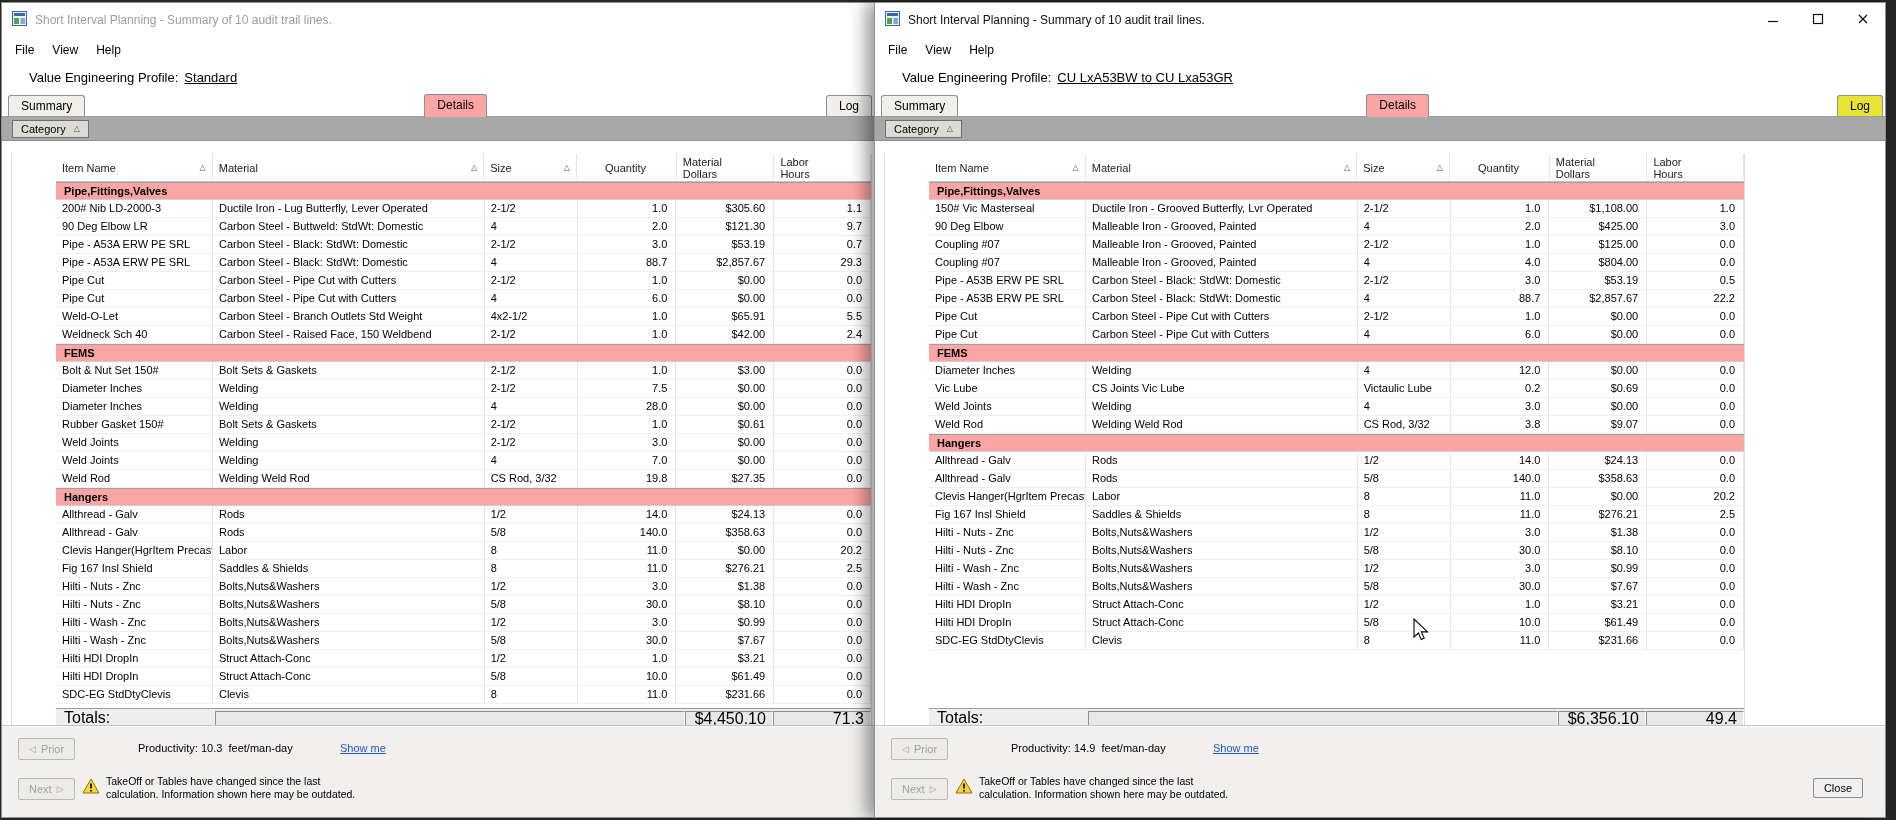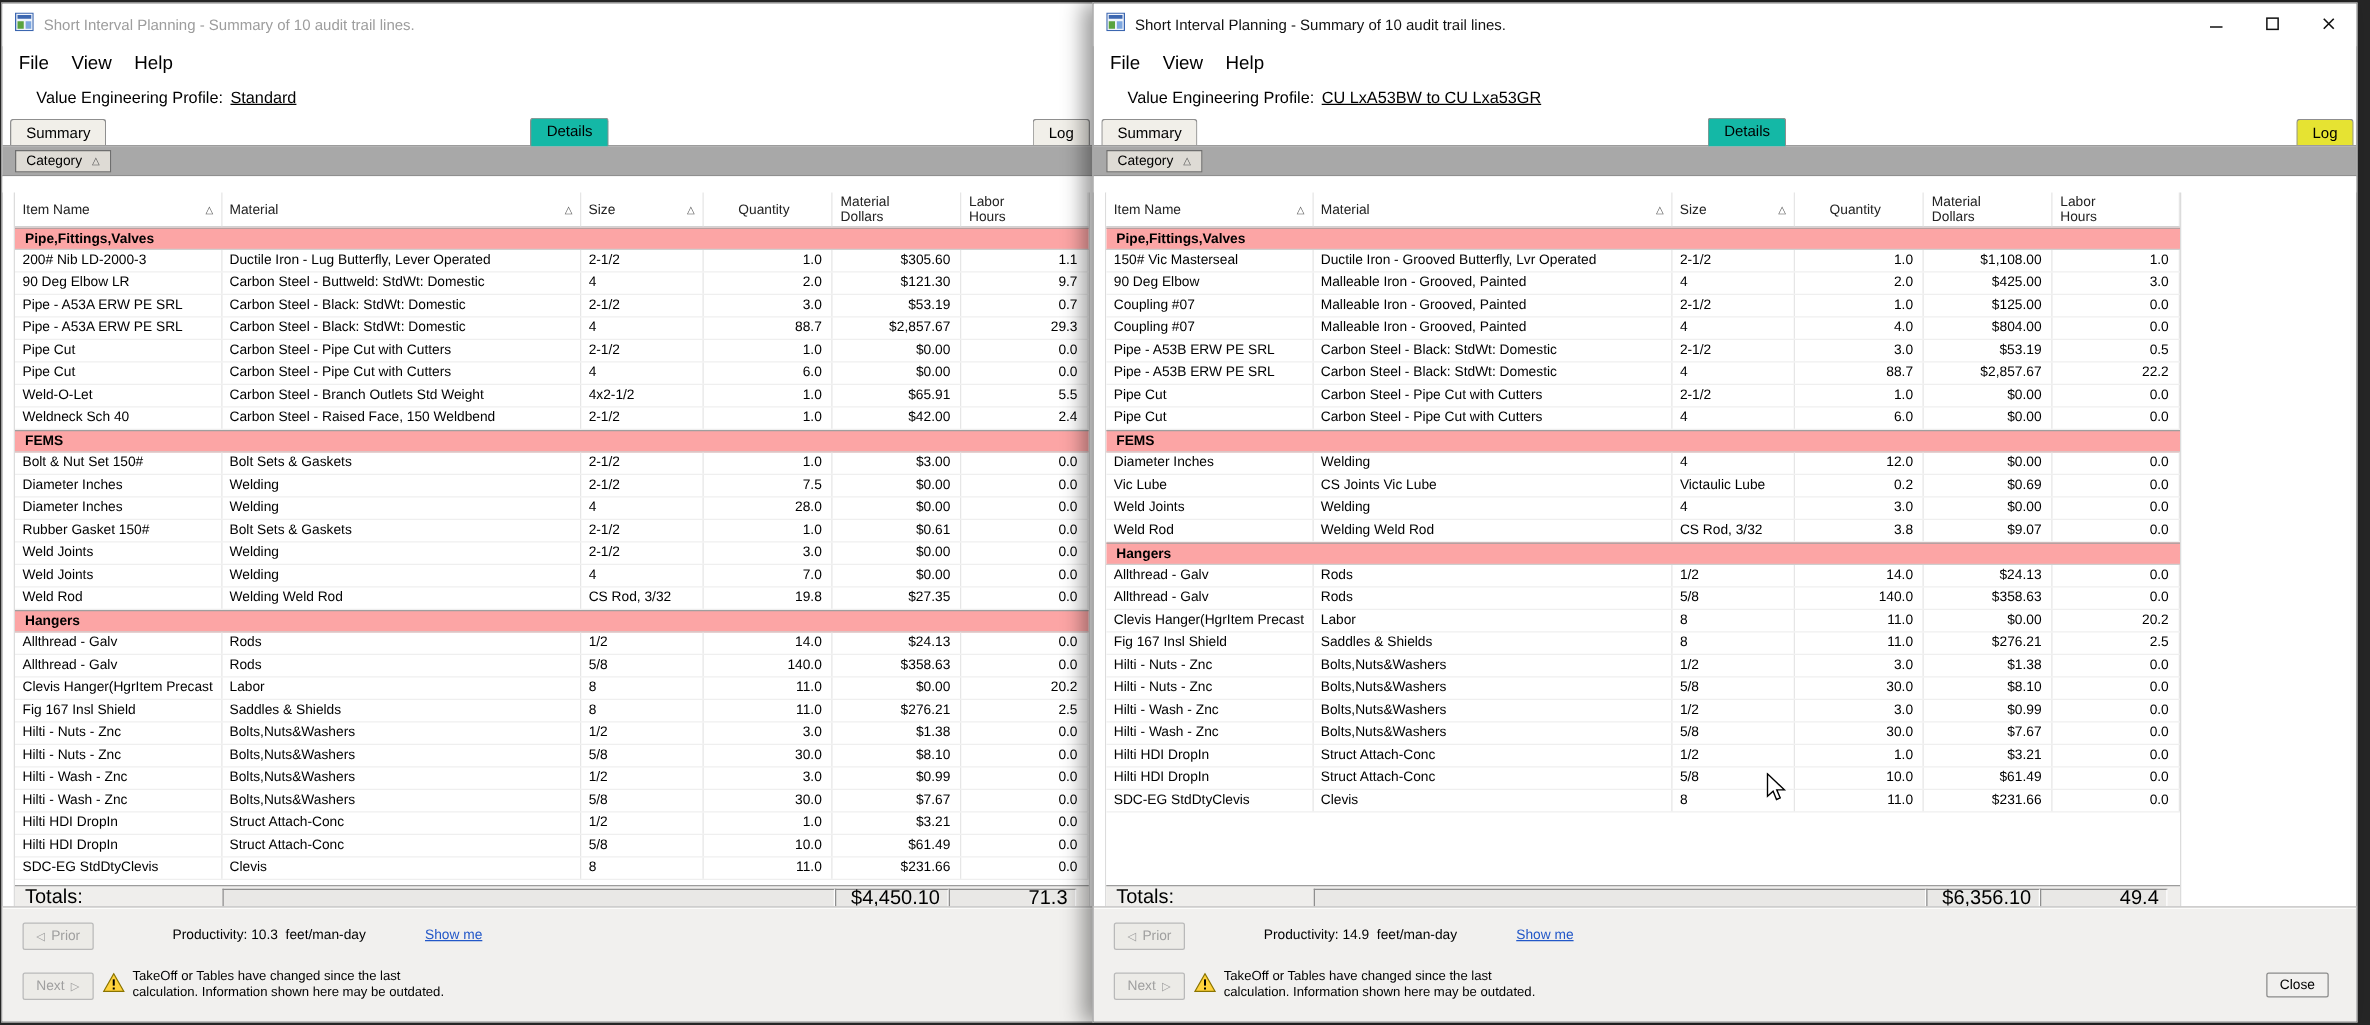--- a/index.html
+++ b/index.html
@@ -13,47 +13,47 @@
   #win-right { left:874px; width:1012px; box-shadow:-8px 0 16px rgba(0,0,0,.4); z-index:5; }
 
   
   .titlebar { height:34px; display:flex; align-items:center; gap:8px;
               padding-left:10px; background:#fff; position:relative; }
   .titlebar .title { font-size:12px; color:#111; white-space:nowrap; }
   #win-left .titlebar .title { color:#9d9d9d; }
   .win-controls { position:absolute; right:0; top:0; height:32px; display:flex; }
   .win-ctrl { width:45px; height:32px; display:flex; align-items:center; justify-content:center; }
   .menubar { height:26px; display:flex; align-items:center; padding-left:4px; }
-  .menu-item { font-size:15px; color:#000; padding:3px 9px; }
+  .menu-item { font-size:12px; color:#000; padding:3px 9px; }
 
   .profile-row { height:28px; display:flex; align-items:center; gap:6px;
                  padding-left:27px; font-size:13px; color:#000; }
   .profile-value { text-decoration:underline; cursor:pointer; }
 
   
   .tabstrip { height:26px; display:flex; align-items:flex-end; padding-left:6px;
               border-bottom:1px solid #9c9c9c; position:relative;justify-content:space-between; }
   .tab { font-size:12px; padding:3px 12px 3px; background:#f1efe9;
          border:1px solid #8f8f8f; border-bottom:none;
          border-radius:3px 3px 0 0; margin-right:2px; color:#000; }
-  .tab.active { background:#14b8a6; padding-bottom:5px; position:relative; top:1px; z-index:2; }
+  .tab.active { background:#fca5a5; padding-bottom:5px; position:relative; top:1px; z-index:2; }
   .tab.log-hot { background:#e6e332; }
 
   
   .categorybar { height:24px; background:#a8a8a8; display:flex; align-items:center;
                  padding-left:10px; border-bottom:1px solid #8f8f8f; }
   .category-btn { height:18px; display:inline-flex; align-items:center; gap:8px;
                   background:#dedbd5; border:1px solid #6f6f6f; padding:0 8px;
                   font-size:11px; color:#000; }
   .sort-glyph { font-size:8px; color:#555; line-height:1; }
   .gap { height:13px; background:#fff; }
 
   
   .grid { margin-left:9px; width:861px; border-left:1px solid #dcdcdc;
-          border-right:1px solid #dcdcdc; }
+          border-right:1px solid #dcdcdc;padding-left:44px; }
   .grid-header { display:flex; height:28px; border-bottom:1px solid #c3c3c3;
                  font-size:11px; color:#222; background:#fff; }
   .hcell { display:flex; align-items:center; padding:0 6px; border-right:1px solid #e6e6e6; }
   .hcell .hlabel { white-space:pre-line; line-height:12px; }
   .hcell.sortable { justify-content:space-between; }
   .c0 { width:166px; } .c1 { width:288px; } .c2 { width:98px; }
   .c3 { width:104px; } .c4 { width:103px; } .c5 { width:102px; }
   .hcell.c3 { padding-left:28px; }
   .grid-body { height:526px; overflow:hidden; background:#fff; }
   .row { display:flex; height:18px; line-height:17px; font-size:11px; color:#000; }

